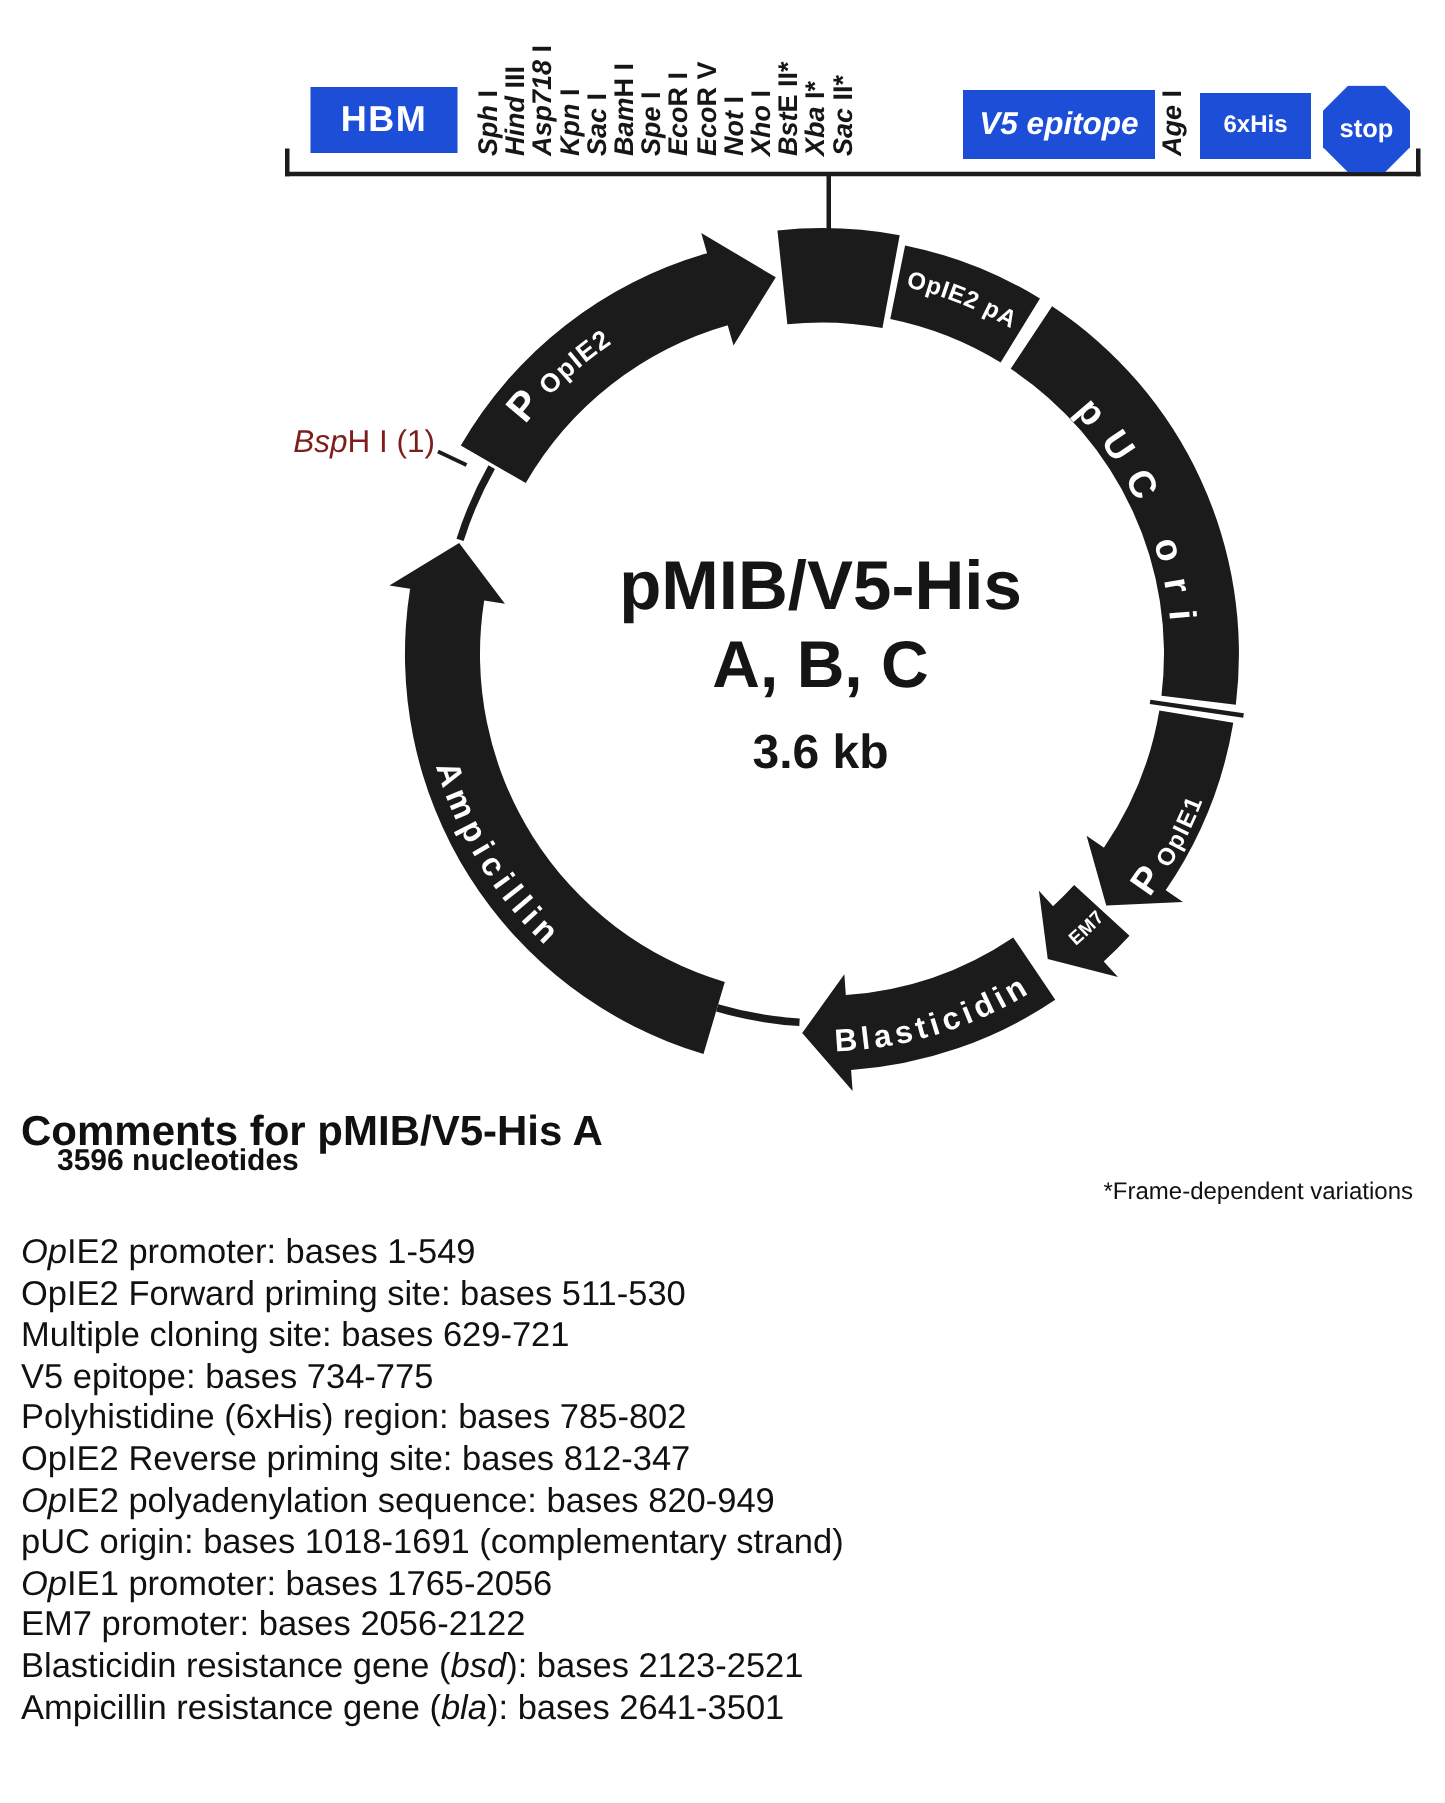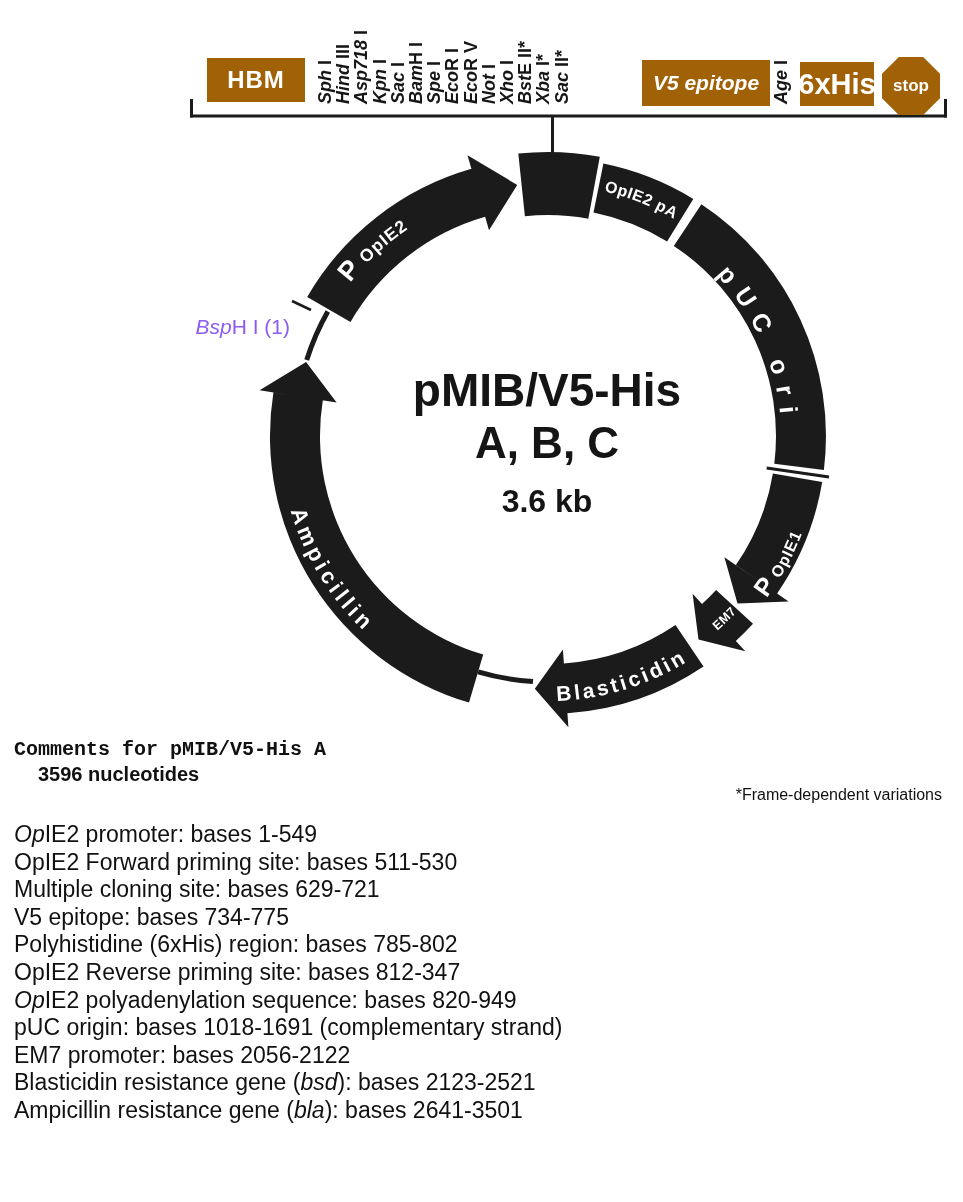--- a/index.html
+++ b/index.html
@@ -1,30 +1,30 @@
 <!DOCTYPE html>
 <html><head>
 <meta charset="utf-8">
 <style>
   html,body{margin:0;padding:0;background:#fff;}
   .page{position:relative;width:963px;height:1202px;background:#ffffff;overflow:hidden;
         font-family:"Liberation Sans","DejaVu Sans",sans-serif;color:#111;}
   .abs{position:absolute;}
-  .box{position:absolute;background:#a16207;color:#fff;font-weight:bold;
+  .box{position:absolute;background:#1d4ed8;color:#fff;font-weight:bold;
        display:flex;align-items:center;justify-content:center;white-space:nowrap;}
   .rsite{position:absolute;top:104px;transform:rotate(-90deg);transform-origin:0 0;
          white-space:nowrap;font-weight:bold;font-size:18px;line-height:18px;height:18px;color:#161616;}
   .rsite .it{font-style:italic;}
   .octagon{clip-path:polygon(29% 0,71% 0,100% 29%,100% 71%,71% 100%,29% 100%,0 71%,0 29%);}
   #plasmid-svg{position:absolute;left:0;top:0;z-index:1;}
   .hud{z-index:2;}
   #bsph-label{position:absolute;left:100px;top:283px;width:190px;text-align:right;
-              font-size:21px;color:#8b5cf6;white-space:nowrap;margin-top:32px;}
+              font-size:21px;color:#7f1d1d;white-space:nowrap;}
   #bsph-label .it{font-style:italic;}
-  #comments-heading{position:absolute;left:14px;top:738px;font-size:20px;font-weight:bold;font-family:Liberation Mono, monospace;}
+  #comments-heading{position:absolute;left:14px;top:738px;font-size:28px;font-weight:bold;}
   #comments-subheading{position:absolute;left:38px;top:763px;font-size:20px;font-weight:bold;}
   #frame-note{position:absolute;right:21px;top:786px;font-size:16px;}
   #comments-list{position:absolute;left:14px;top:821px;font-size:23px;line-height:27.6px;}
   .comment-line{white-space:nowrap;}
   .comment-line .it{font-style:italic;}
   svg text{font-family:"Liberation Sans","DejaVu Sans",sans-serif;}
 </style>
 </head>
 <body>
 
@@ -93,21 +93,21 @@
         <span class="rsite" style="left: 480px;"><span class="it">Not</span><span> I</span></span>
         <span class="rsite" style="left: 498px;"><span class="it">Xho</span><span> I</span></span>
         <span class="rsite" style="left: 516px;"><span class="it">Bst</span><span>E II*</span></span>
         <span class="rsite" style="left: 534px;"><span class="it">Xba</span><span> I*</span></span>
         <span class="rsite" style="left: 553px;"><span class="it">Sac</span><span> II*</span></span>
         <span class="rsite" style="left: 772px;"><span class="it">Age</span><span> I</span></span>
       </div>
     <div class="box" style="left:642px;top:60px;width:128px;height:46px;font-size:21px;font-style:italic;">
       <span>V5 epitope</span>
     </div>
-    <div class="box" style="left:800px;top:62px;width:74px;height:44px;font-size:29px;">
+    <div class="box" style="left:800px;top:62px;width:74px;height:44px;font-size:16px;">
       <span>6xHis</span>
     </div>
     <div class="box octagon" style="left:882px;top:57px;width:58px;height:58px;font-size:17px;">
       <span>stop</span>
     </div>
   </div>
 
   <div id="bsph-label" class="hud">
     <span class="it">Bsp</span><span>H I (1)</span>
   </div>
@@ -117,18 +117,19 @@
   <div id="frame-note" class="hud">*Frame-dependent variations</div>
   <div id="comments-list" class="hud">
       <div class="comment-line"><span class="it">Op</span><span>IE2 promoter: bases 1-549</span></div>
       <div class="comment-line"><span>OpIE2 Forward priming site: bases 511-530</span></div>
       <div class="comment-line"><span>Multiple cloning site: bases 629-721</span></div>
       <div class="comment-line"><span>V5 epitope: bases 734-775</span></div>
       <div class="comment-line"><span>Polyhistidine (6xHis) region: bases 785-802</span></div>
       <div class="comment-line"><span>OpIE2 Reverse priming site: bases 812-347</span></div>
       <div class="comment-line"><span class="it">Op</span><span>IE2 polyadenylation sequence: bases 820-949</span></div>
       <div class="comment-line"><span>pUC origin: bases 1018-1691 (complementary strand)</span></div>
+      <div class="comment-line"><span class="it">Op</span><span>IE1 promoter: bases 1765-2056</span></div>
       <div class="comment-line"><span>EM7 promoter: bases 2056-2122</span></div>
       <div class="comment-line"><span>Blasticidin resistance gene (</span><span class="it">bsd</span><span>): bases 2123-2521</span></div>
       <div class="comment-line"><span>Ampicillin resistance gene (</span><span class="it">bla</span><span>): bases 2641-3501</span></div>
     </div>
 
 </div>
 
 </body></html>

